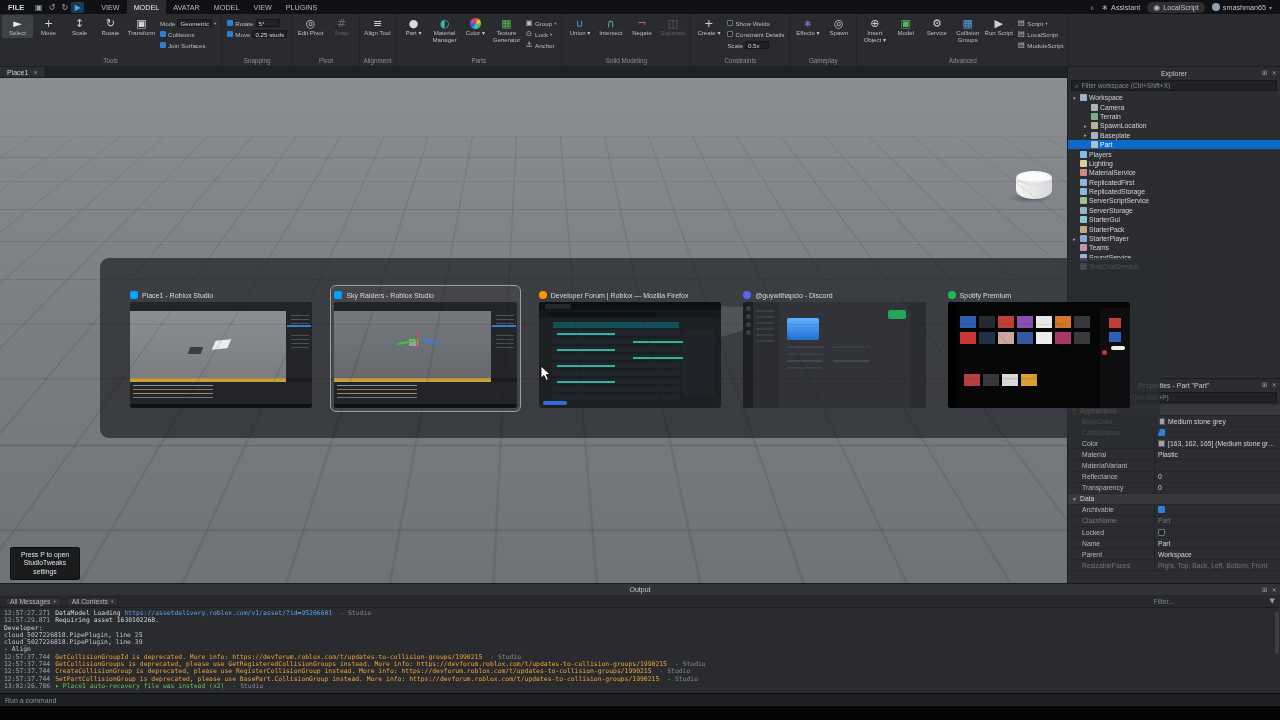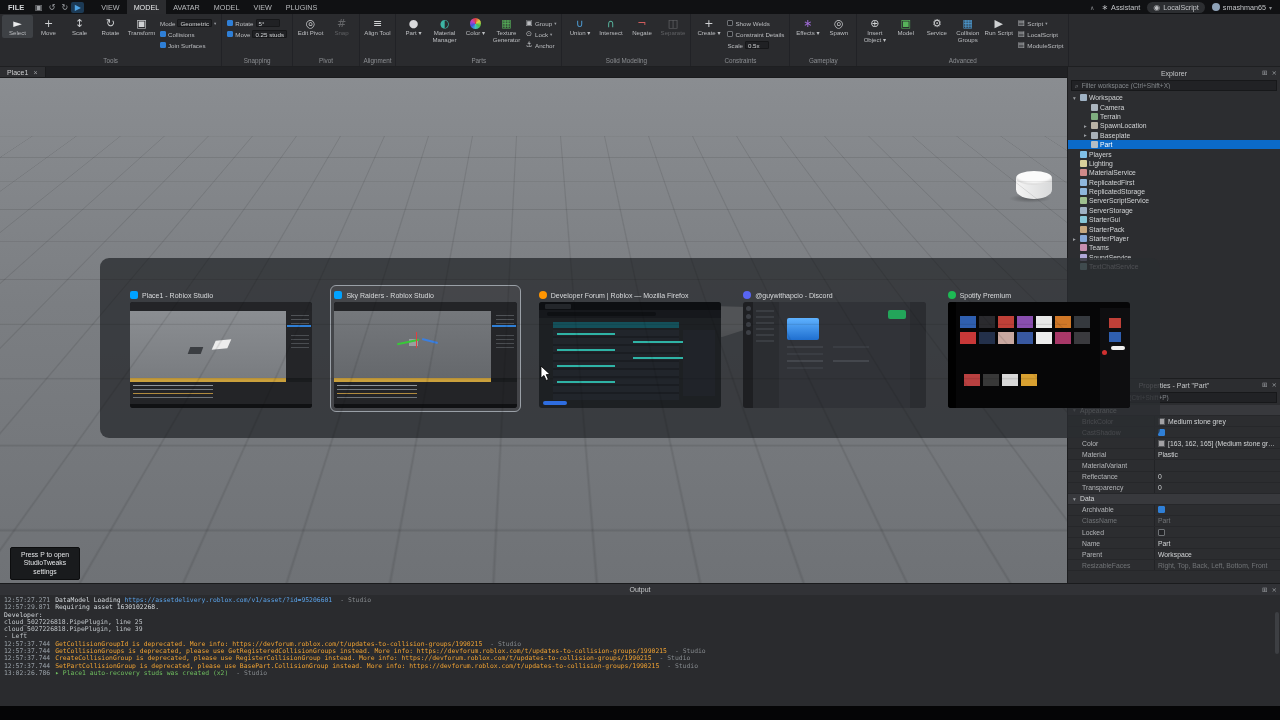--- a/index.html
+++ b/index.html
@@ -666,34 +666,50 @@
 </div>
 
 <div class="output" data-name="output-panel">
   <div class="out-title">
     <span data-name="output-title">Output</span>
     <span class="panel-icons">
       <span data-name="popout-icon">⊞</span>
       <span data-name="close-icon">×</span>
     </span>
   </div>
+  <div class="out-filter" data-name="output-filterbar">
+    <span class="dropdown" data-name="messages-filter-dropdown">
+      <span>All Messages</span>
+      <span class="rdd" data-name="chevron-down-icon">▾</span>
+    </span>
+    <span class="dropdown" data-name="contexts-filter-dropdown">
+      <span>All Contexts</span>
+      <span class="rdd" data-name="chevron-down-icon">▾</span>
+    </span>
+    <span class="spacer"></span>
+    <input class="filter-input" data-name="output-filter-input" placeholder="Filter..." style="">
+    <span class="funnel" data-name="filter-funnel-icon">▼</span>
+  </div>
   <div class="log" data-name="output-log">
       <div class="logline info" data-name="log-line"><span class="ltime" data-name="log-timestamp">12:57:27.271</span><span class="ltext" data-name="log-text">DataModel Loading </span><span class="llink" data-name="log-link">https://assetdelivery.roblox.com/v1/asset/?id=95206601</span><span class="lsuffix" data-name="log-suffix">-  Studio</span></div>
       <div class="logline info" data-name="log-line"><span class="ltime" data-name="log-timestamp">12:57:29.871</span><span class="ltext" data-name="log-text">Requiring asset 1630102268.</span></div>
       <div class="logline info" data-name="log-line"><span class="ltext" data-name="log-text">Developer:</span></div>
       <div class="logline plain" data-name="log-line"><span class="ltext" data-name="log-text">cloud_5027226818.PipePlugin, line 25</span></div>
       <div class="logline plain" data-name="log-line"><span class="ltext" data-name="log-text">cloud_5027226818.PipePlugin, line 39</span></div>
-      <div class="logline plain" data-name="log-line"><span class="ltext" data-name="log-text">  - Left</span></div>
+      <div class="logline plain" data-name="log-line"><span class="ltext" data-name="log-text">  - Align</span></div>
       <div class="logline warn" data-name="log-line"><span class="ltime" data-name="log-timestamp">12:57:37.744</span><span class="ltext" data-name="log-text">GetCollisionGroupId is deprecated. More info: https://devforum.roblox.com/t/updates-to-collision-groups/1990215</span><span class="lsuffix" data-name="log-suffix">-  Studio</span></div>
       <div class="logline warn" data-name="log-line"><span class="ltime" data-name="log-timestamp">12:57:37.744</span><span class="ltext" data-name="log-text">GetCollisionGroups is deprecated, please use GetRegisteredCollisionGroups instead. More info: https://devforum.roblox.com/t/updates-to-collision-groups/1990215</span><span class="lsuffix" data-name="log-suffix">-  Studio</span></div>
       <div class="logline warn" data-name="log-line"><span class="ltime" data-name="log-timestamp">12:57:37.744</span><span class="ltext" data-name="log-text">CreateCollisionGroup is deprecated, please use RegisterCollisionGroup instead. More info: https://devforum.roblox.com/t/updates-to-collision-groups/1990215</span><span class="lsuffix" data-name="log-suffix">-  Studio</span></div>
       <div class="logline warn" data-name="log-line"><span class="ltime" data-name="log-timestamp">12:57:37.744</span><span class="ltext" data-name="log-text">SetPartCollisionGroup is deprecated, please use BasePart.CollisionGroup instead. More info: https://devforum.roblox.com/t/updates-to-collision-groups/1990215</span><span class="lsuffix" data-name="log-suffix">-  Studio</span></div>
-      <div class="logline success" data-name="log-line"><span class="ltime" data-name="log-timestamp">13:02:26.786</span><span class="ltext" data-name="log-text">▸ Place1 auto-recovery studs was created (x2)</span><span class="lsuffix" data-name="log-suffix">-  Studio</span></div>
+      <div class="logline success" data-name="log-line"><span class="ltime" data-name="log-timestamp">13:02:26.786</span><span class="ltext" data-name="log-text">▸ Place1 auto-recovery file was instead (x2)</span><span class="lsuffix" data-name="log-suffix">-  Studio</span></div>
     </div>
   <div class="log-scroll" data-name="output-scrollbar"></div>
+  <div class="cmdbar" data-name="command-bar">
+    <input data-name="command-input" placeholder="Run a command" style="">
+  </div>
 </div>
 
 <div class="taskbar" data-name="taskbar"></div>
 
 <div class="switcher" data-name="window-switcher">
   <div class="wincard" data-name="window-card-place1-roblox-studio">
     <div class="wtitle">
       <span class="wicon" data-name="roblox-studio-icon" style="background:#00a2ff"></span>
       <span data-name="window-title">Place1 - Roblox Studio</span>
     </div>

